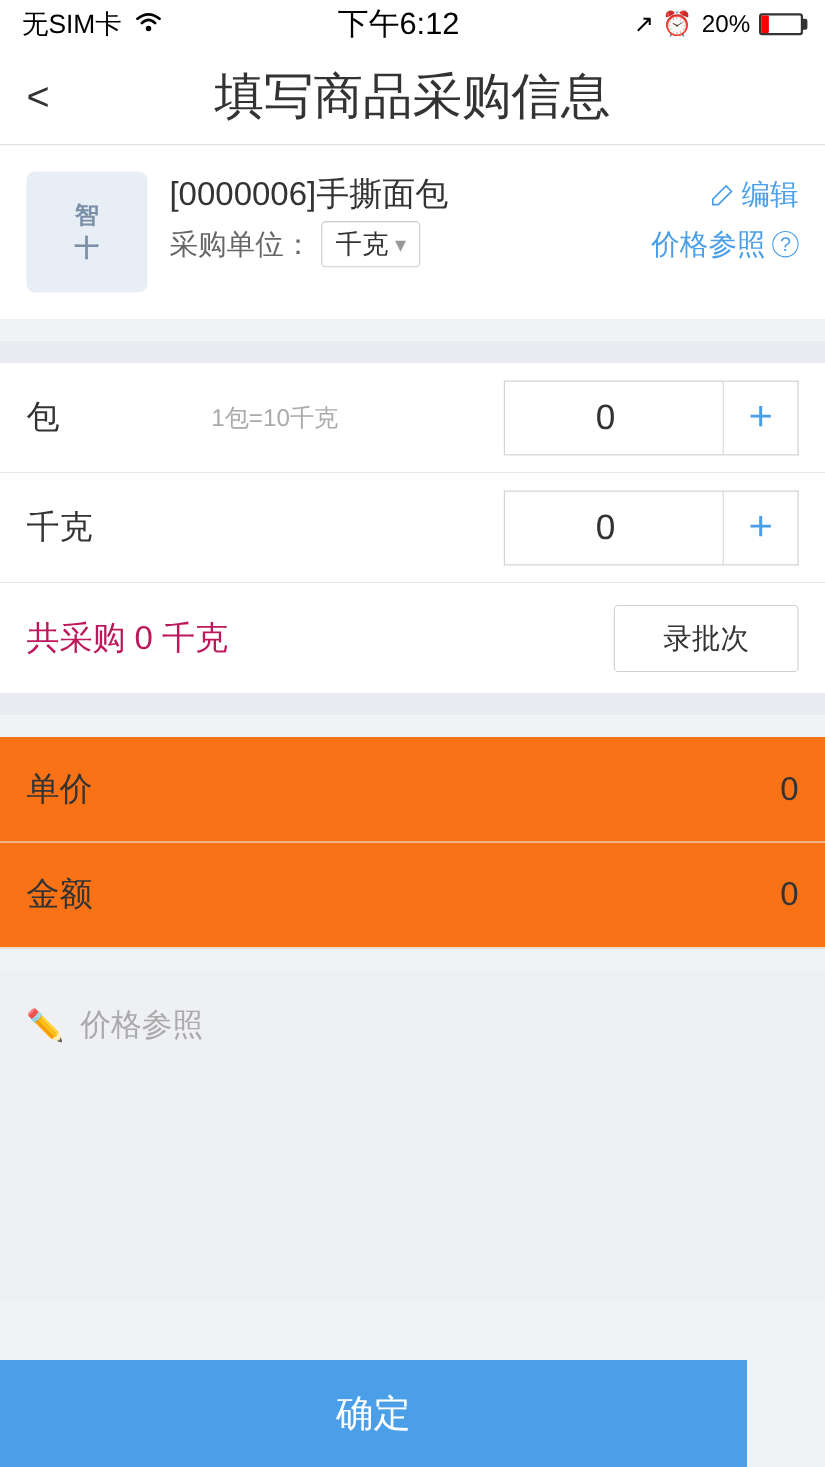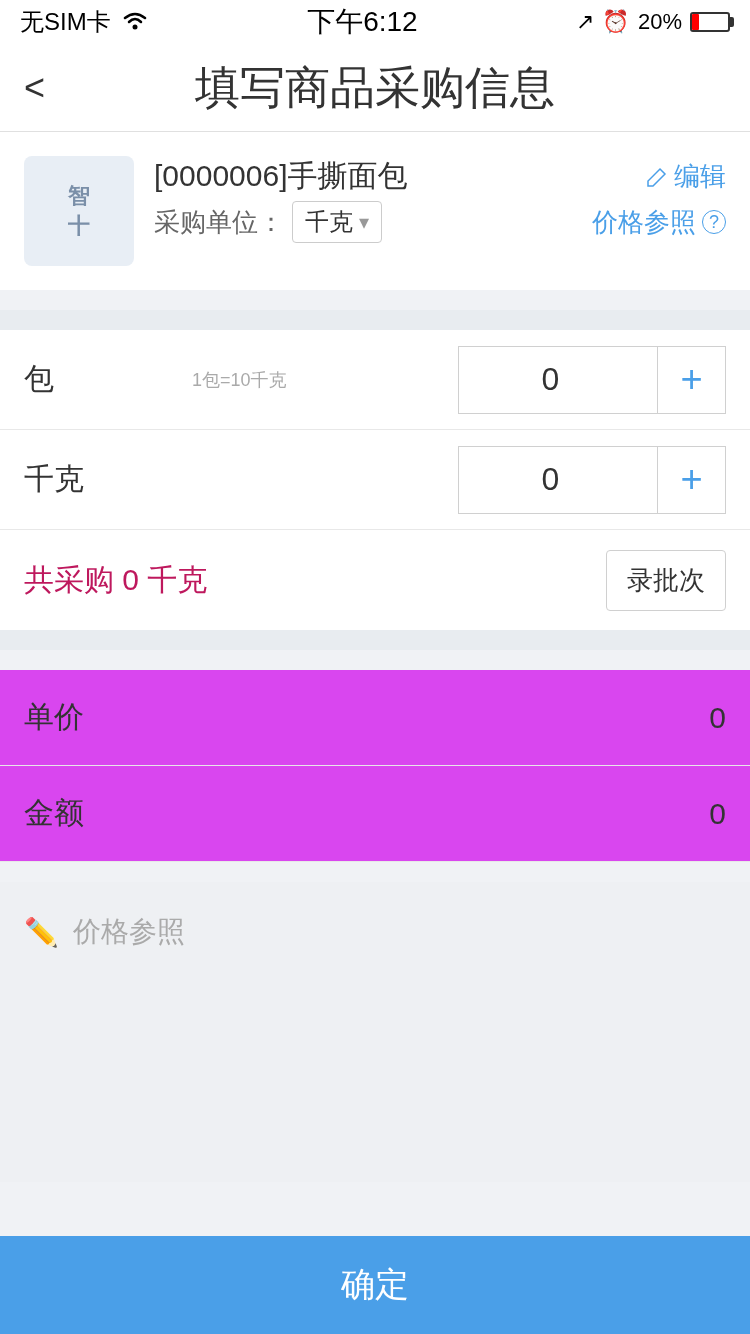--- a/index.html
+++ b/index.html
@@ -167,21 +167,21 @@
       padding: 0 24px;
       height: 100px;
       border-bottom: 1px solid #e8e8e8;
     }
     .input-row-label {
       min-width: 160px;
       font-size: 30px;
       color: #333;
     }
     .input-row-sublabel {
-      font-size: 18px;
+      font-size: 22px;
       color: #aaa;
       margin-left: 8px;
     }
     .input-spacer { flex: 1; }
     .number-input-wrap {
       display: flex;
       align-items: center;
       gap: 0;
     }
     .number-input {
@@ -216,31 +216,31 @@
       align-items: center;
       padding: 0 24px;
       justify-content: space-between;
     }
     .summary-text {
       font-size: 30px;
       color: #be185d;
     }
     .batch-btn {
       border: 1px solid #d0d0d0;
-      padding: 12px 20px;
+      padding: 12px 44px;
       font-size: 26px;
       color: #333;
       background: #fff;
       border-radius: 4px;
       cursor: pointer;
     }
 
     
     .price-section {
-      background: #d946ef;
+      background: #f97316;
       margin-top: 20px;
     }
     .price-row {
       display: flex;
       align-items: center;
       padding: 0 24px;
       height: 96px;
       border-bottom: 1px solid #e8e8e8;
       justify-content: space-between;
     }
@@ -274,21 +274,21 @@
 
     
     .bottom-filler {
       background: #eef0f3;
       flex: 1;
       min-height: 200px;
     }
 
     
     .confirm-bar {
-      width: 750px;
+      width: 679px;
       height: 98px;
       background: #4a9fe8;
       display: flex;
       align-items: center;
       justify-content: center;
       position: fixed;
       bottom: 0;
       left: 0;
     }
     .confirm-btn-text {

